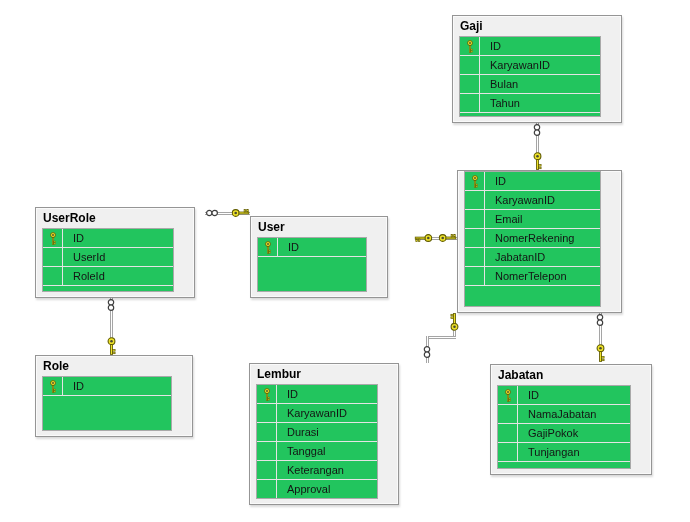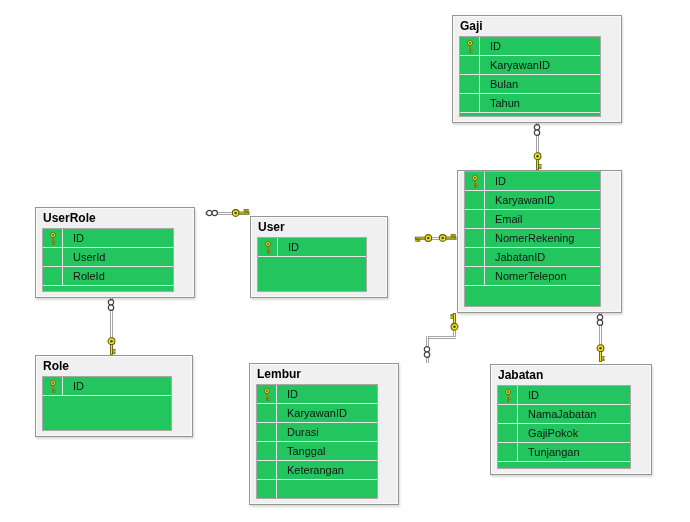--- a/index.html
+++ b/index.html
@@ -303,20 +303,21 @@
         <div class="trow">
           <div class="keycell"></div>
           <div class="namecell">Tanggal</div>
         </div>
         <div class="trow">
           <div class="keycell"></div>
           <div class="namecell">Keterangan</div>
         </div>
         <div class="trow">
           <div class="keycell"></div>
+          <div class="namecell">Approval</div>
         </div>
       </div>
   </div>
 
   <div class="dtable" style="left:490px;top:364px;width:162px;height:111px">
     <div class="ttl">Jabatan</div>
     <div class="grid">
         <div class="trow">
           <div class="keycell">
             <svg viewBox="0 0 11 18" width="11" height="18">

